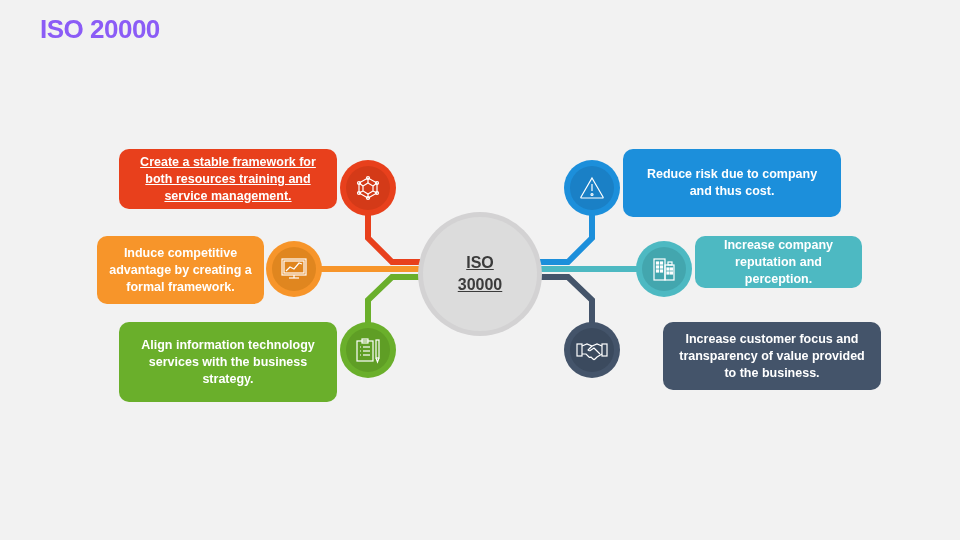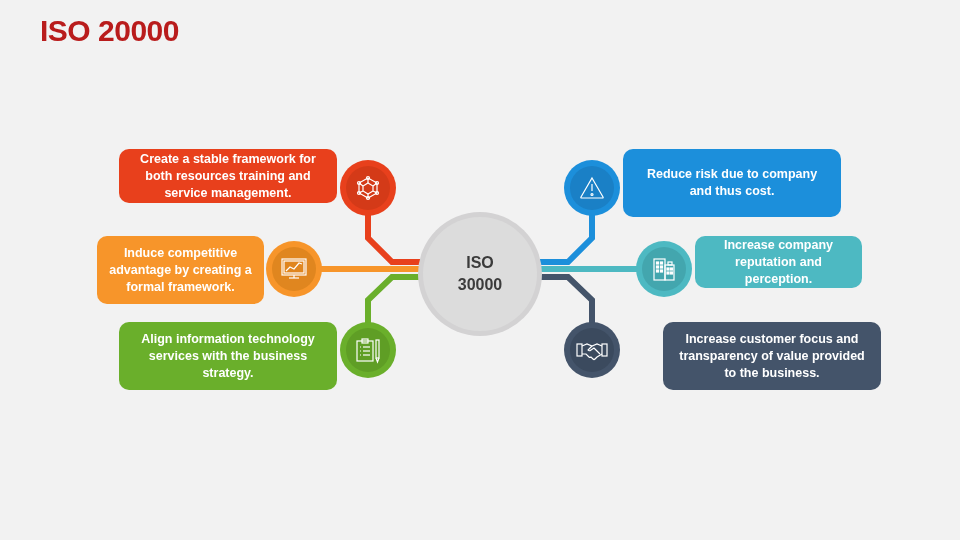--- a/index.html
+++ b/index.html
@@ -1,31 +1,31 @@
 <!DOCTYPE html>
 <html><head>
 <meta charset="utf-8">
 <style>
   html, body { margin: 0; padding: 0; }
   body { width: 960px; height: 540px; background: #f2f2f2; position: relative; overflow: hidden;
          font-family: "Liberation Sans", "DejaVu Sans", sans-serif; }
-  .title { position: absolute; left: 40px; top: 14px; font-size: 30px; font-weight: bold; color: #b91c1c;
+  .title { position: absolute; left: 40px; top: 14px; font-size: 26px; font-weight: bold; color: #8b5cf6;
            letter-spacing: -0.5px; }
   svg.conn { position: absolute; left: 0; top: 0; }
   .card { position: absolute; border-radius: 10px; color: #fff; font-size: 12.5px; font-weight: bold;
           line-height: 17px; text-align: center; display: flex; align-items: center; justify-content: center;
           box-sizing: border-box; padding: 0 12px; }
   .icon-circle { position: absolute; width: 56px; height: 56px; border-radius: 50%;
                  display: flex; align-items: center; justify-content: center; }
   .icon-inner { width: 44px; height: 44px; border-radius: 50%; display: flex; align-items: center; justify-content: center; }
   .hub { position: absolute; left: 418px; top: 212px; width: 124px; height: 124px; border-radius: 50%;
          background: #d3d2d3; display: flex; align-items: center; justify-content: center; }
   .hub-inner { width: 114px; height: 114px; border-radius: 50%; background: #dcdcdc; display: flex;
                align-items: center; justify-content: center; flex-direction: column;
-               color: #3b3b3b; font-weight: bold; font-size: 16px; line-height: 22px; text-align: center; }
+               color: #3b3b3b; font-weight: bold; font-size: 16px; line-height: 22px; text-align: center; text-decoration: underline; }
 </style>
 </head>
 <body>
 
 <div class="title">ISO 20000</div>
 
 <svg class="conn" width="960" height="540">
 
   <polyline points="368,210 368,238 392,262 420,262" fill="none" stroke="#e8401c" stroke-width="6"></polyline>
 
@@ -33,21 +33,21 @@
 
   <polyline points="420,277 392,277 368,300 368,326" fill="none" stroke="#6aaf2b" stroke-width="6"></polyline>
 
   <polyline points="540,262 568,262 592,238 592,210" fill="none" stroke="#1c8fdb" stroke-width="6"></polyline>
 
   <line x1="540" y1="269" x2="640" y2="269" stroke="#4db9c2" stroke-width="6"></line>
 
   <polyline points="540,277 568,277 592,300 592,326" fill="none" stroke="#44546a" stroke-width="6"></polyline>
 </svg>
 
-<div class="card" style="left:119px;top:149px;width:218px;height:54px;background:#e8401c;">
+<div class="card" style="left:119px;top:149px;width:218px;height:60px;background:#e8401c;text-decoration:underline;">
   <span>Create a stable framework for both resources training and service management.</span>
 </div>
 <div class="icon-circle" style="left:340px;top:160px;background:#e8401c;">
   <div class="icon-inner" style="background:#d43a18;">
     <svg width="26" height="26" viewBox="0 0 26 26" fill="none" stroke="#fff" stroke-width="1.2">
       <polygon points="13,3 22,8 22,18 13,23 4,18 4,8"></polygon>
       <polygon points="13,8 18,11 18,16 13,19 8,16 8,11"></polygon>
       <line x1="13" y1="3" x2="13" y2="8"></line>
         <line x1="22" y1="8" x2="18" y2="11"></line>
         <line x1="22" y1="18" x2="18" y2="16"></line>
@@ -72,21 +72,21 @@
     <svg width="28" height="26" viewBox="0 0 28 26" fill="none" stroke="#fff" stroke-width="1.2">
       <rect x="2" y="3" width="24" height="16"></rect>
       <rect x="4" y="5" width="20" height="12"></rect>
       <polyline points="6,15 10,11 14,13 19,7 22,8"></polyline>
       <line x1="14" y1="19" x2="14" y2="22"></line>
         <line x1="9" y1="22" x2="19" y2="22"></line>
     </svg>
   </div>
 </div>
 
-<div class="card" style="left:119px;top:322px;width:218px;height:68px;background:#6aaf2b;">
+<div class="card" style="left:119px;top:322px;width:218px;height:80px;background:#6aaf2b;">
   <span>Align information technology services with the business strategy.</span>
 </div>
 <div class="icon-circle" style="left:340px;top:322px;background:#6aaf2b;">
   <div class="icon-inner" style="background:#5f9e25;">
     <svg width="28" height="28" viewBox="0 0 28 28" fill="none" stroke="#fff" stroke-width="1.2">
       <rect x="3" y="5" width="16" height="20"></rect>
       <rect x="8" y="3" width="6" height="4"></rect>
       <line x1="6" y1="11" x2="7" y2="11"></line>
         <line x1="9" y1="11" x2="16" y2="11"></line>
       <line x1="6" y1="15" x2="7" y2="15"></line>

